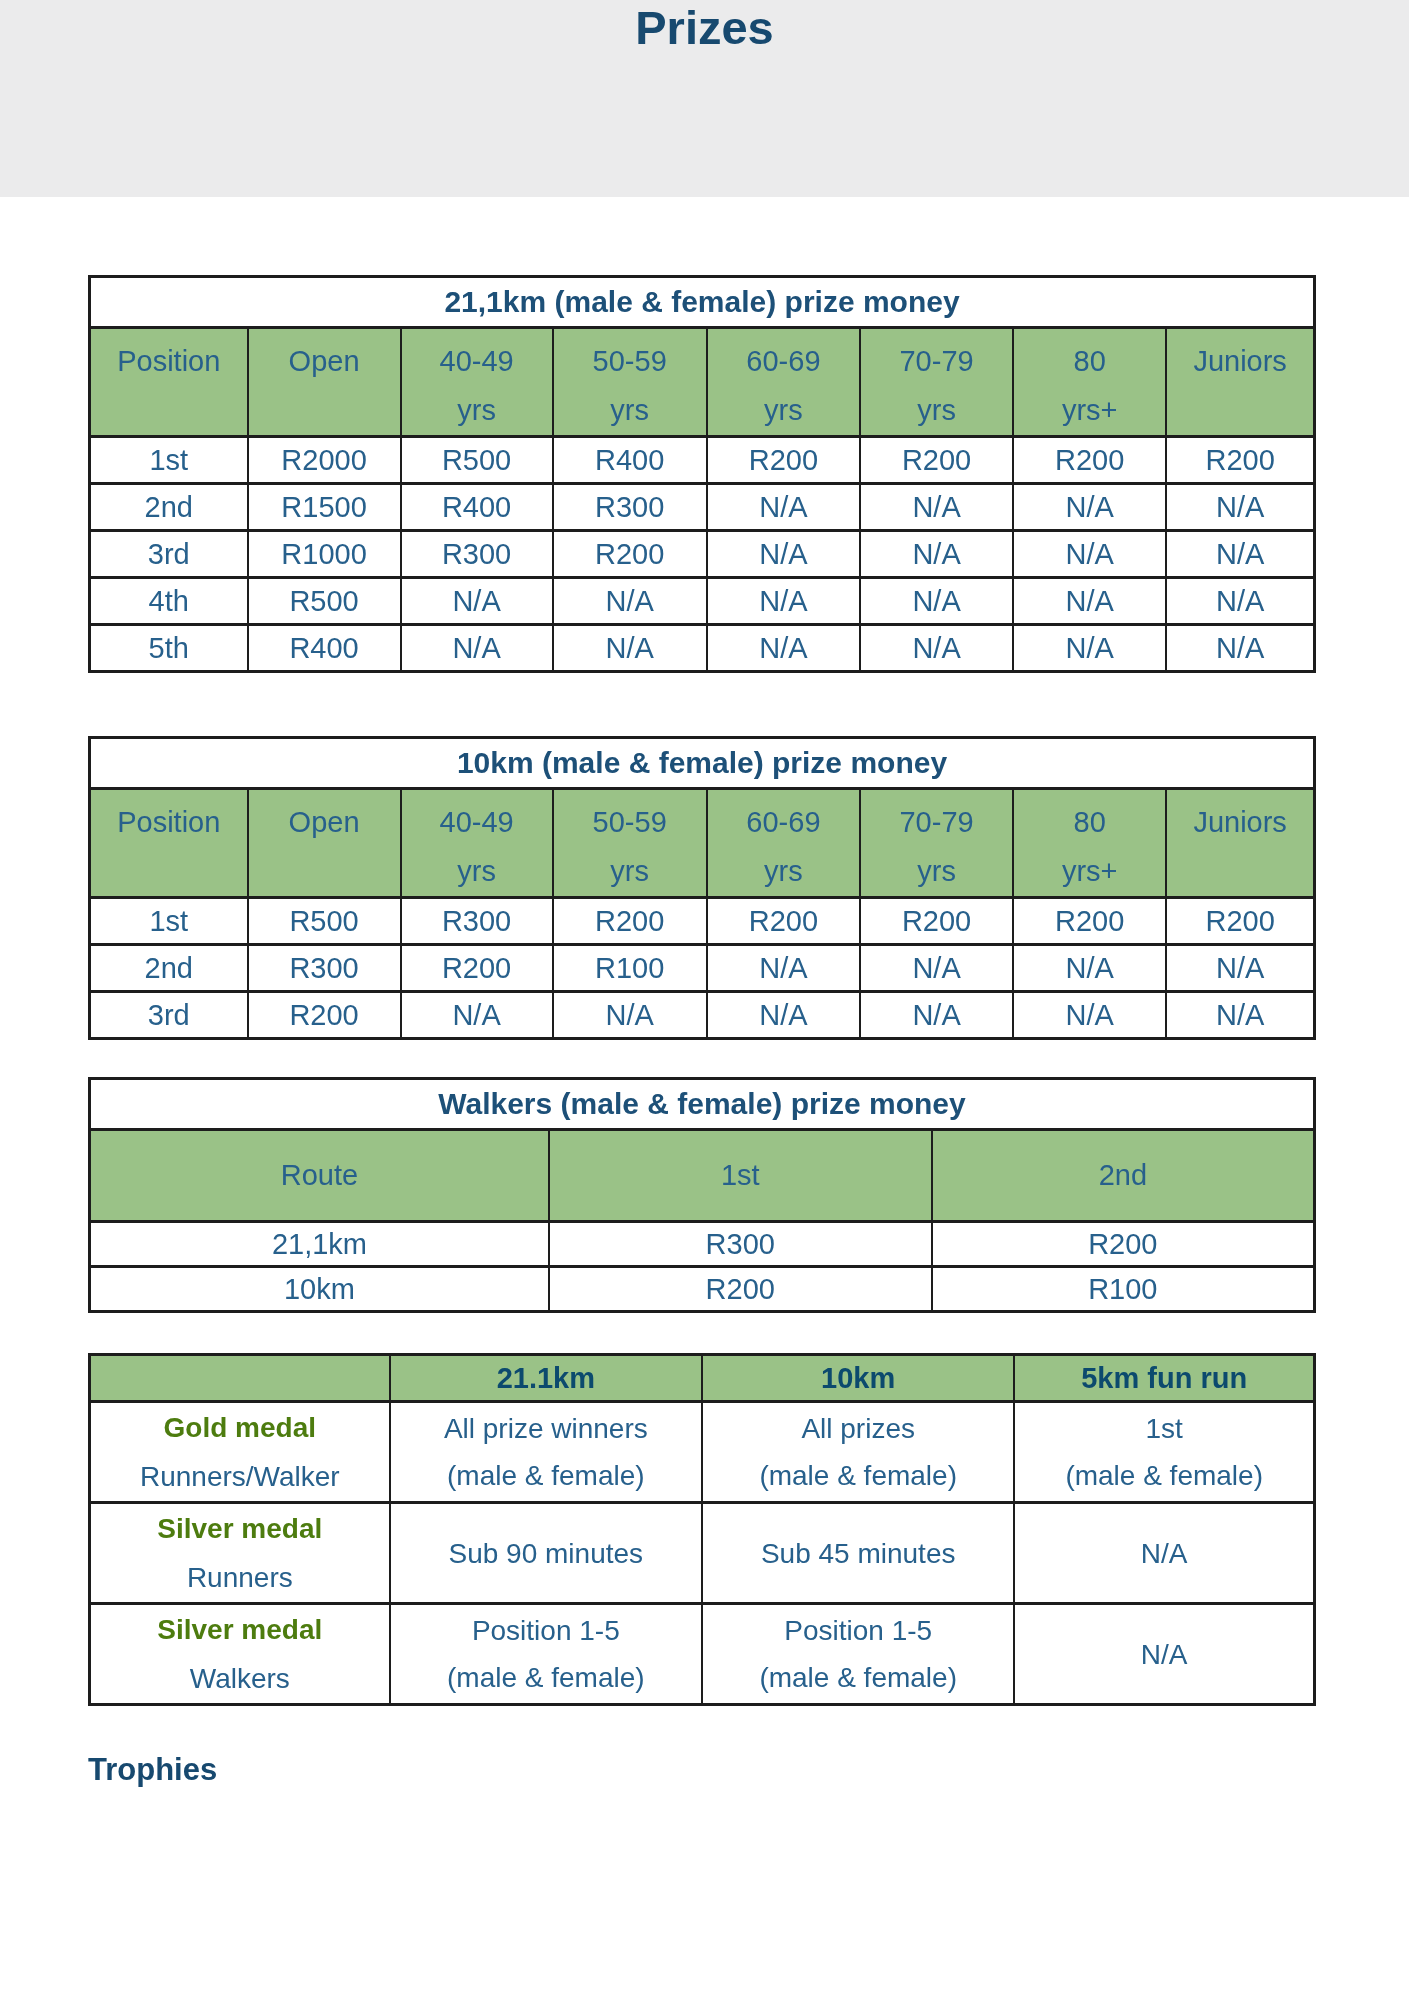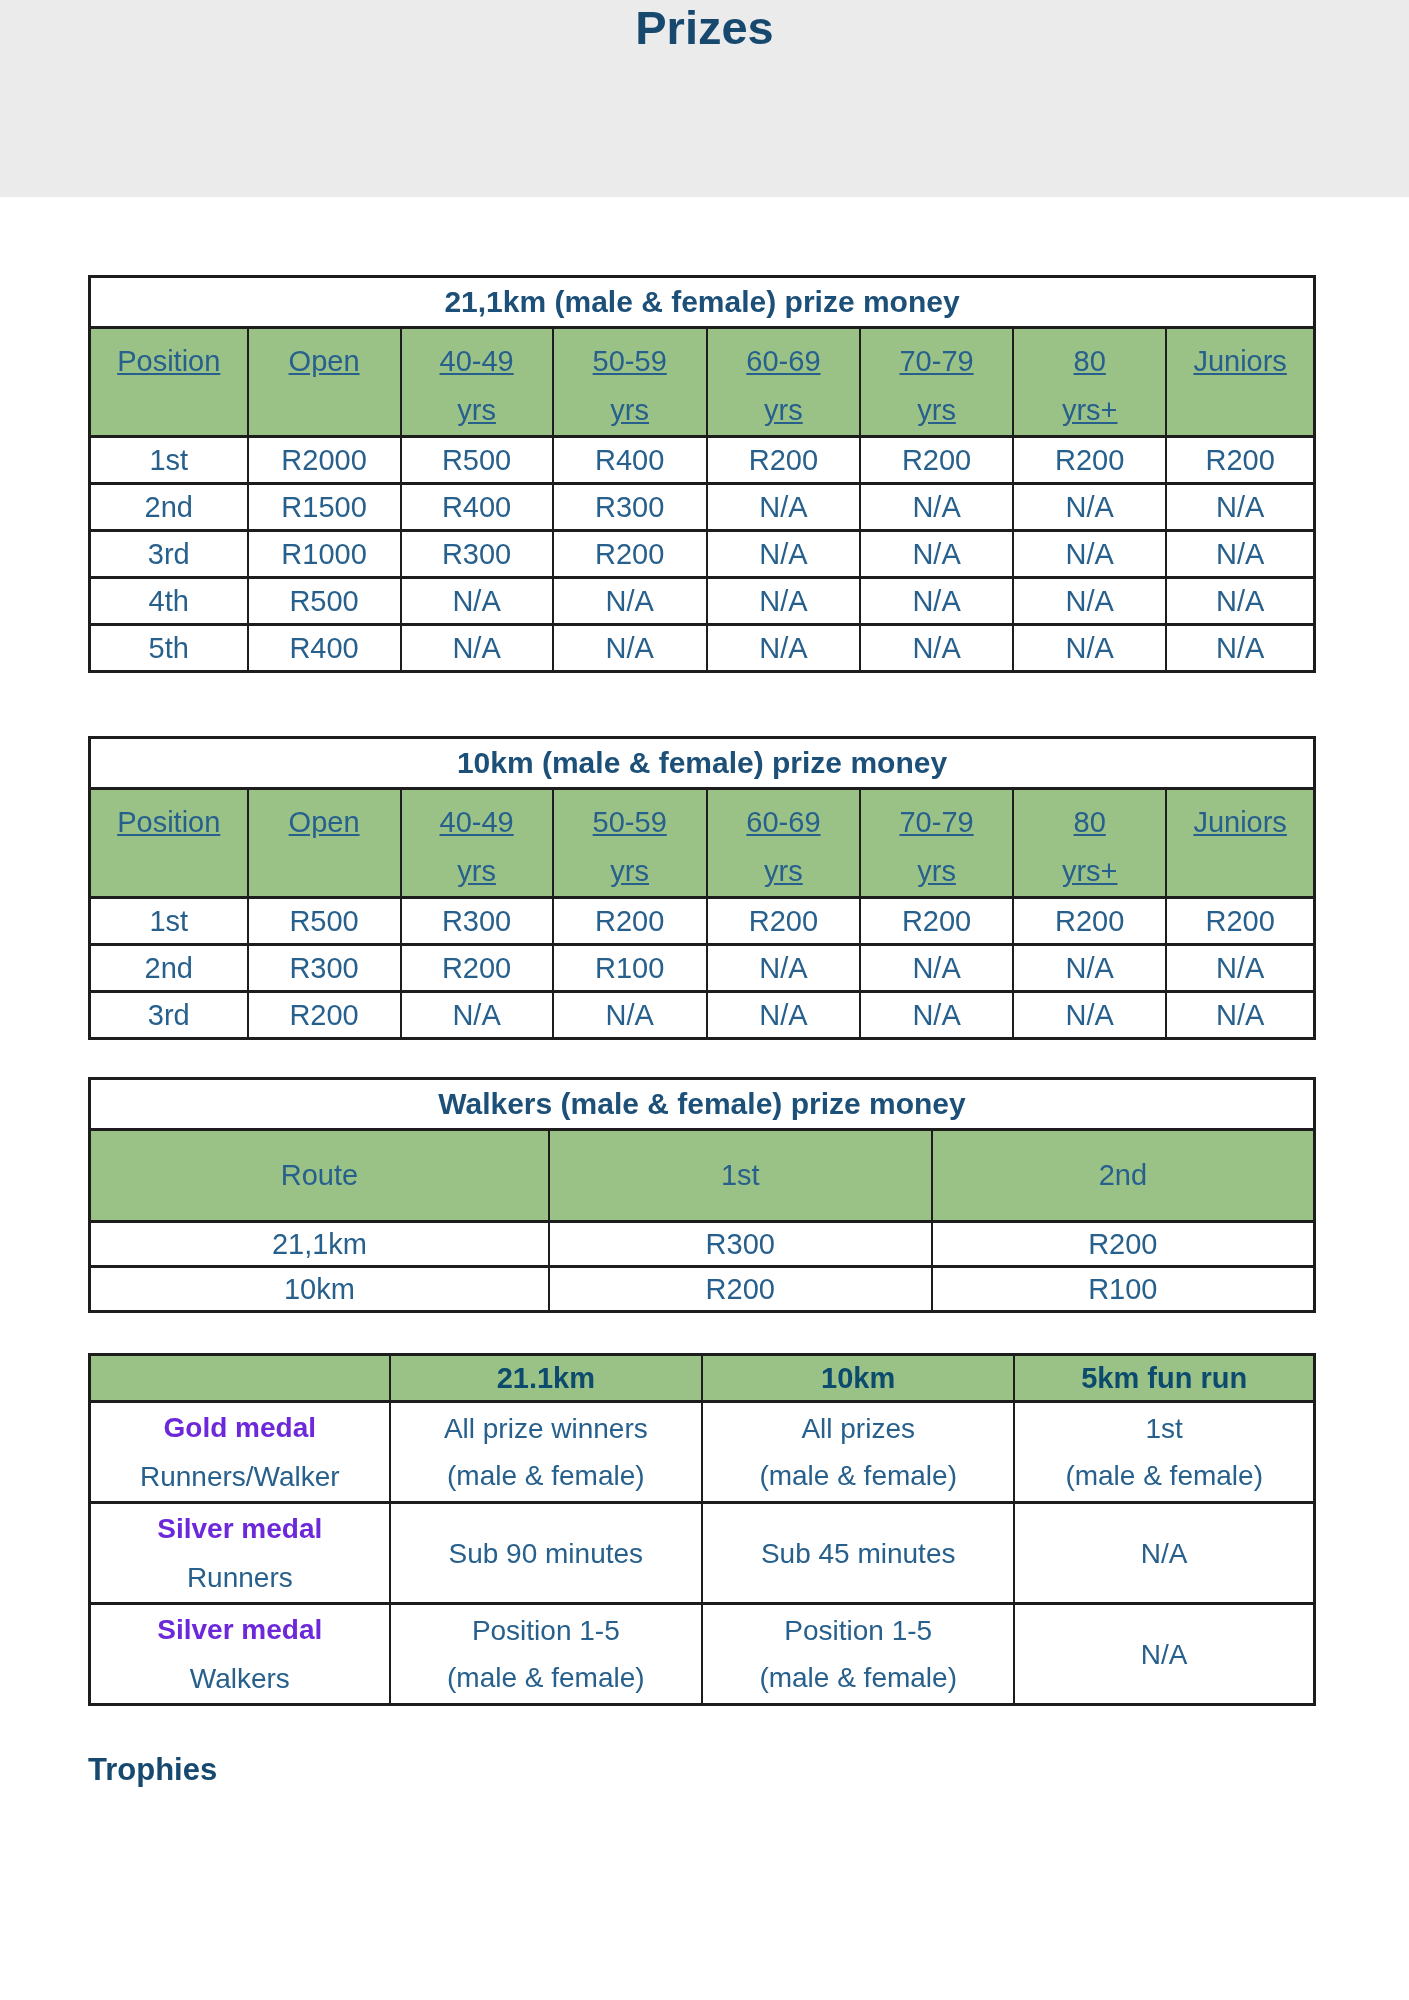--- a/index.html
+++ b/index.html
@@ -26,34 +26,34 @@
   }
   .tbl-title{
     height:48px;background:#ffffff;font-weight:700;font-size:30px;color:#1d5078;
     vertical-align:middle;
   }
   .green{background:#9ac287;}
   
   .head-row th{
     vertical-align:top;font-size:29px;height:96px;padding-top:8px;color:#27608c;
   }
-  .hl{display:block;line-height:49px;text-decoration:underline;}
+  .hl{display:block;line-height:49px;}
   .data-row td{height:44px;font-size:29px;vertical-align:middle;}
   .t21{margin-top:78px;}
   .t10{margin-top:63px;}
   
   .tw{margin-top:37px;}
   .tw .head-row-single th{height:89px;vertical-align:middle;font-size:29px;}
   .tw .data-row td{height:42px;}
   
   .tm{margin-top:40px;}
   .tm .mhead th{height:44px;vertical-align:middle;font-size:29px;font-weight:700;color:#0c4a6e;}
   .tm td{font-size:28px;vertical-align:middle;}
   .ml{display:block;line-height:47px;}
-  .medal-name{display:block;line-height:49px;font-weight:700;color:#6d28d9;}
+  .medal-name{display:block;line-height:49px;font-weight:700;color:#4d7c0f;}
   .medal-sub{display:block;line-height:49px;}
   .row-gold td{height:94px;}
   .row-silver-r td{height:96px;}
   .row-silver-w td{height:93px;}
   .row-bronze td{height:48px;}
   
   .trophies{margin-top:42px;}
   .trophies h2{margin:0;font-size:31px;font-weight:700;color:#17496f;line-height:44px;}
   .trophies p{margin:8px 0 0 0;font-size:33px;line-height:69px;color:#58595b;font-weight:400;}
 </style>

